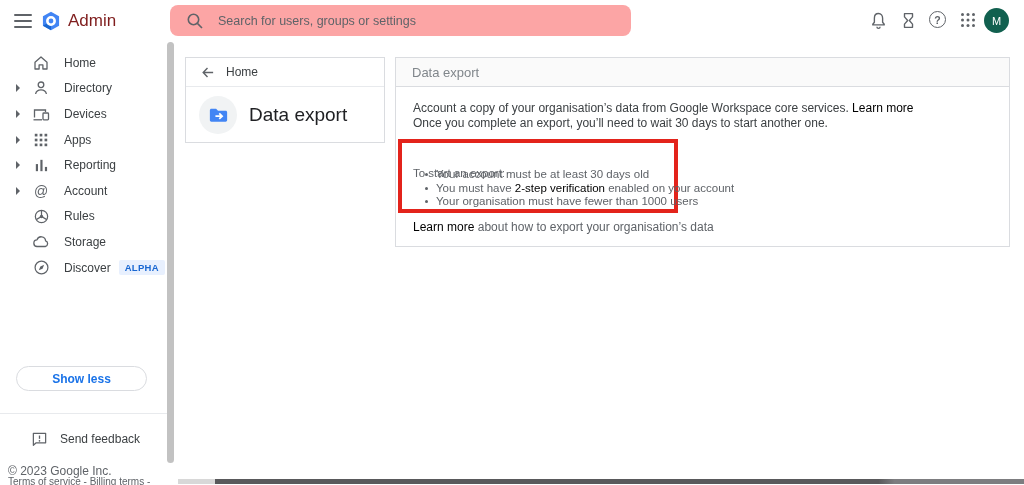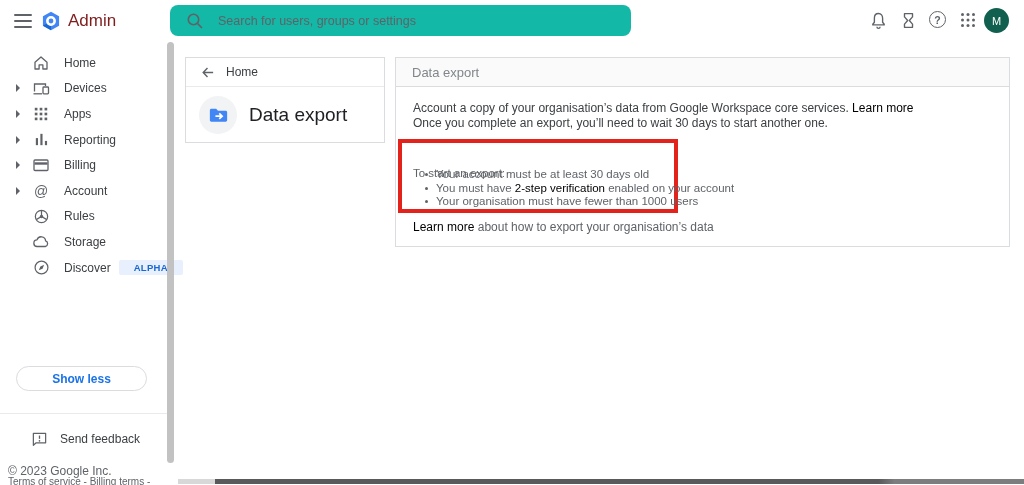--- a/index.html
+++ b/index.html
@@ -8,40 +8,40 @@
     position:relative; overflow:hidden; background:#fff;
     font-family:"Liberation Sans", sans-serif; color:#3c4043;
   }
   
   .topbar { position:absolute; top:0; left:0; width:1024px; height:42px; background:#fff; }
   .hamburger { position:absolute; left:14px; top:14px; width:18px; height:14px; cursor:pointer; }
   .hamburger span { display:block; height:2px; background:#5f6368; margin-bottom:4px; border-radius:1px; }
   .logo { position:absolute; left:40px; top:10px; width:22px; height:22px; }
   .appname { position:absolute; left:68px; top:11px; font-size:17px; color:#7f1d1d; }
   .searchbox { position:absolute; left:170px; top:5px; width:461px; height:31px;
-    background:#14b8a6; border-radius:8px; display:flex; align-items:center; }
+    background:#fca5a5; border-radius:8px; display:flex; align-items:center; }
   .searchbox .mag { margin-left:16px; width:18px; height:18px; }
   .searchbox input { flex:1; margin-left:14px; border:none; outline:none; background:transparent;
     font-size:12.5px; color:#3c4043; font-family:"Liberation Sans", sans-serif; }
   .searchbox input::placeholder { color:#5f6368; opacity:1; }
   .tbicon { position:absolute; top:11px; width:19px; height:19px; cursor:pointer; }
   .help-circ { border:1.4px solid #5f6368; border-radius:50%; width:17px; height:17px;
     display:flex; align-items:center; justify-content:center; font-size:10.5px; font-weight:bold; color:#5f6368; }
   .avatar { position:absolute; left:984px; top:8px; width:25px; height:25px; border-radius:50%;
     background:#11604f; color:#fff; font-size:11px; display:flex; align-items:center; justify-content:center; cursor:pointer; }
   
   .sidebar-items { position:absolute; left:0; top:50px; width:160px; }
   .side-item { position:relative; height:25.6px; display:flex; align-items:center; cursor:pointer; }
   .tri { position:absolute; left:16px; width:0; height:0;
     border-left:4px solid #5f6368; border-top:4px solid transparent; border-bottom:4px solid transparent; }
   .sicon { position:absolute; left:32px; width:18px; height:18px; display:flex; align-items:center; justify-content:center; }
   .at-glyph { font-size:14px; color:#5f6368; }
   .slabel { margin-left:64px; font-size:12px; color:#3c4043; white-space:nowrap; }
   .badge { margin-left:8px; background:#e8f0fe; color:#1967d2; font-size:9.5px; font-weight:bold;
-    padding:2px 15px; border-radius:2px; letter-spacing:.3px; }
+    padding:2px 6px; border-radius:2px; letter-spacing:.3px; }
   .showless { position:absolute; left:16px; top:366px; width:131px; height:25px; background:#fff;
     border:1px solid #dadce0; border-radius:13px; color:#1a73e8; font-weight:bold; font-size:12px;
     display:flex; align-items:center; justify-content:center; cursor:pointer; }
   .side-divider { position:absolute; left:0; top:413px; width:170px; height:1px; background:#e8eaed; }
   .feedback { position:absolute; left:0; top:428px; width:160px; height:22px; cursor:pointer; }
   .feedback .sicon { left:30px; top:2px; }
   .feedback .flabel { position:absolute; left:60px; top:4px; font-size:12px; color:#3c4043; white-space:nowrap; }
   .copyright { position:absolute; left:8px; top:464px; font-size:12px; color:#5f6368; white-space:nowrap; }
   .terms { position:absolute; left:8px; top:476px; font-size:10px; color:#5f6368; white-space:nowrap; }
   .terms .tlink { text-decoration:underline; cursor:pointer; }
@@ -138,20 +138,30 @@
   <div class="side-item">
     <span class="sicon">
       <svg viewBox="0 0 18 18" width="18" height="18">
           <path d="M3 8.3L9 3l6 5.3V15h-4.1v-4.1H7.1V15H3z" fill="none" stroke="#5f6368" stroke-width="1.3" stroke-linejoin="round"></path>
         </svg>
     </span>
     <span class="slabel">Home</span>
   </div>
 
 
+  <div class="side-item">
+    <span class="tri"></span>
+    <span class="sicon">
+      <svg viewBox="0 0 18 18" width="18" height="18">
+        <circle cx="9" cy="5.8" r="2.8" fill="none" stroke="#5f6368" stroke-width="1.3"></circle>
+        <path d="M3.6 15c.5-2.7 2.7-4.1 5.4-4.1s4.9 1.4 5.4 4.1" fill="none" stroke="#5f6368" stroke-width="1.3"></path>
+        </svg>
+    </span>
+    <span class="slabel">Directory</span>
+  </div>
 
   <div class="side-item">
     <span class="tri"></span>
     <span class="sicon">
       <svg viewBox="0 0 18 18" width="18" height="18">
         <path d="M2.5 12.5V5h11v2" fill="none" stroke="#5f6368" stroke-width="1.3"></path>
         <path d="M1.5 14.8h8.5" stroke="#5f6368" stroke-width="1.3"></path>
         <rect x="11" y="8" width="5.5" height="6.8" rx="0.8" fill="none" stroke="#5f6368" stroke-width="1.3"></rect>
         </svg>
     </span>
@@ -186,30 +196,20 @@
           <g fill="#5f6368">
         <rect x="3" y="7.5" width="2.3" height="7.5"></rect>
             <rect x="7.8" y="3" width="2.3" height="12"></rect>
             <rect x="12.6" y="10.5" width="2.3" height="4.5"></rect>
           </g>
         </svg>
     </span>
     <span class="slabel">Reporting</span>
   </div>
 
-  <div class="side-item">
-    <span class="tri"></span>
-    <span class="sicon">
-      <svg viewBox="0 0 18 18" width="18" height="18">
-        <rect x="2" y="4" width="14" height="10.5" rx="1" fill="none" stroke="#5f6368" stroke-width="1.3"></rect>
-        <rect x="2.5" y="6.3" width="13" height="2.4" fill="#5f6368"></rect>
-        </svg>
-    </span>
-    <span class="slabel">Billing</span>
-  </div>
 
   <div class="side-item">
     <span class="tri"></span>
     <span class="sicon">
       <span class="at-glyph">@</span>
     </span>
     <span class="slabel">Account</span>
   </div>
 
   <div class="side-item">

